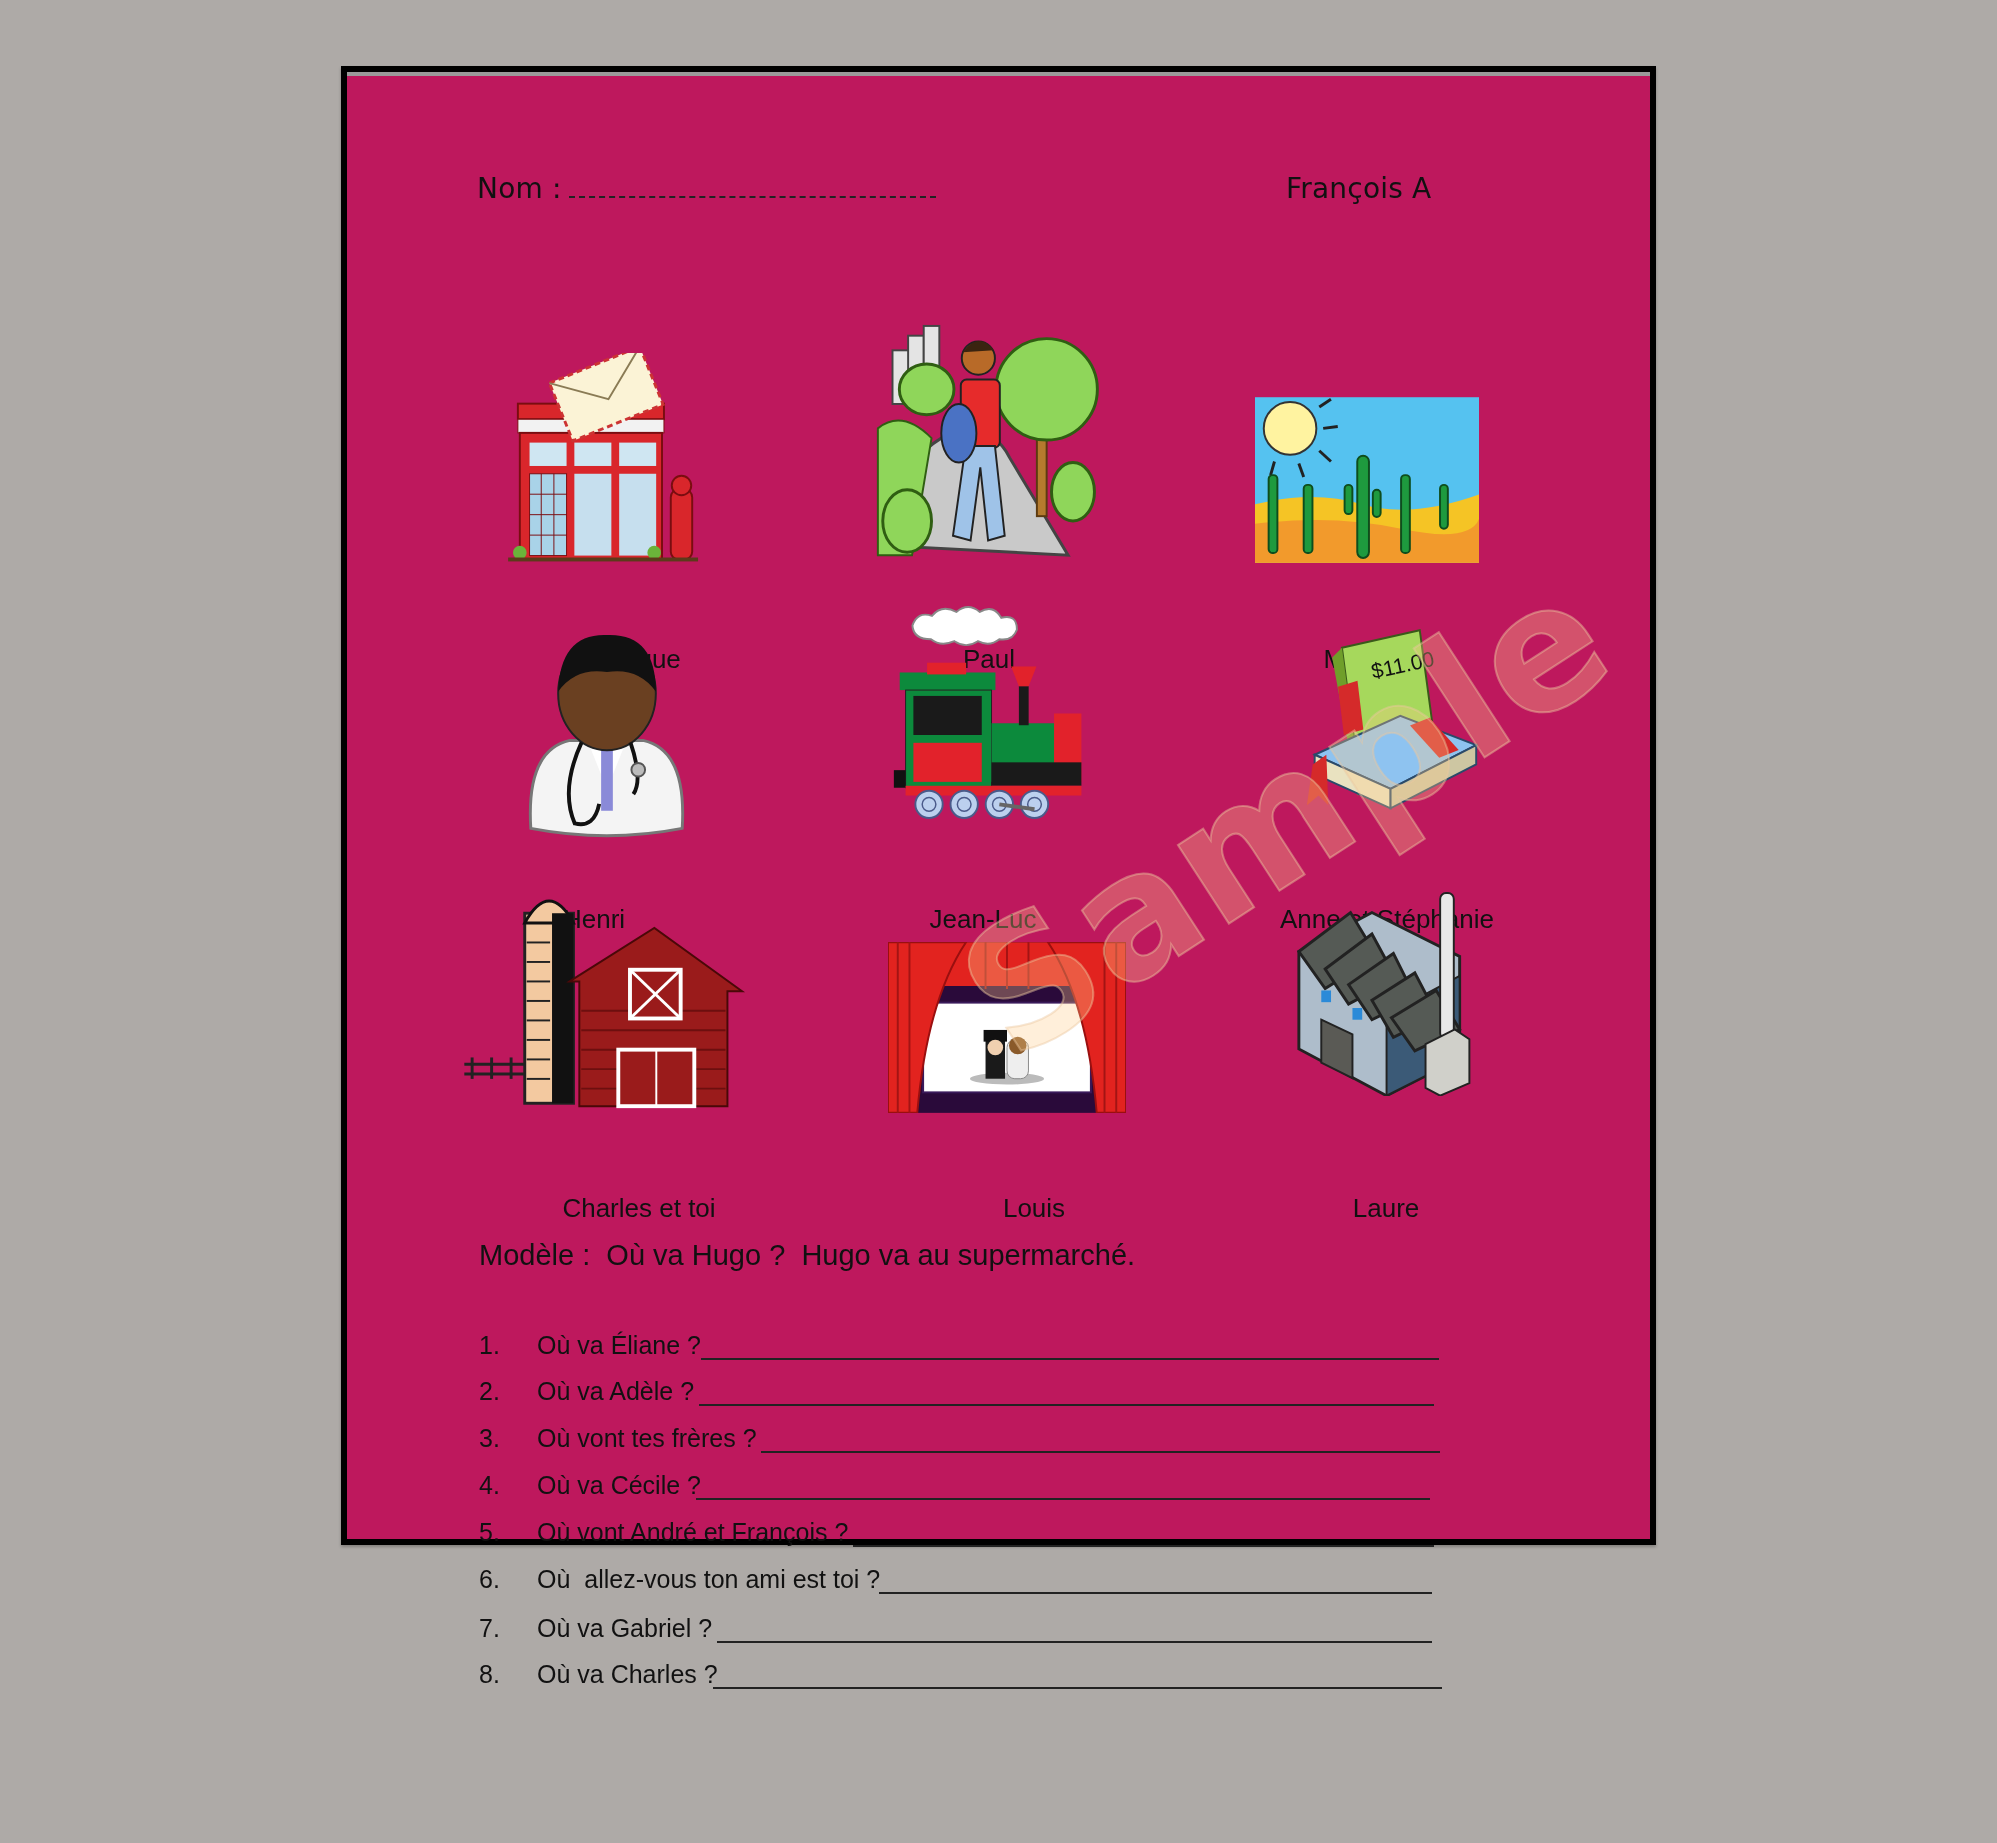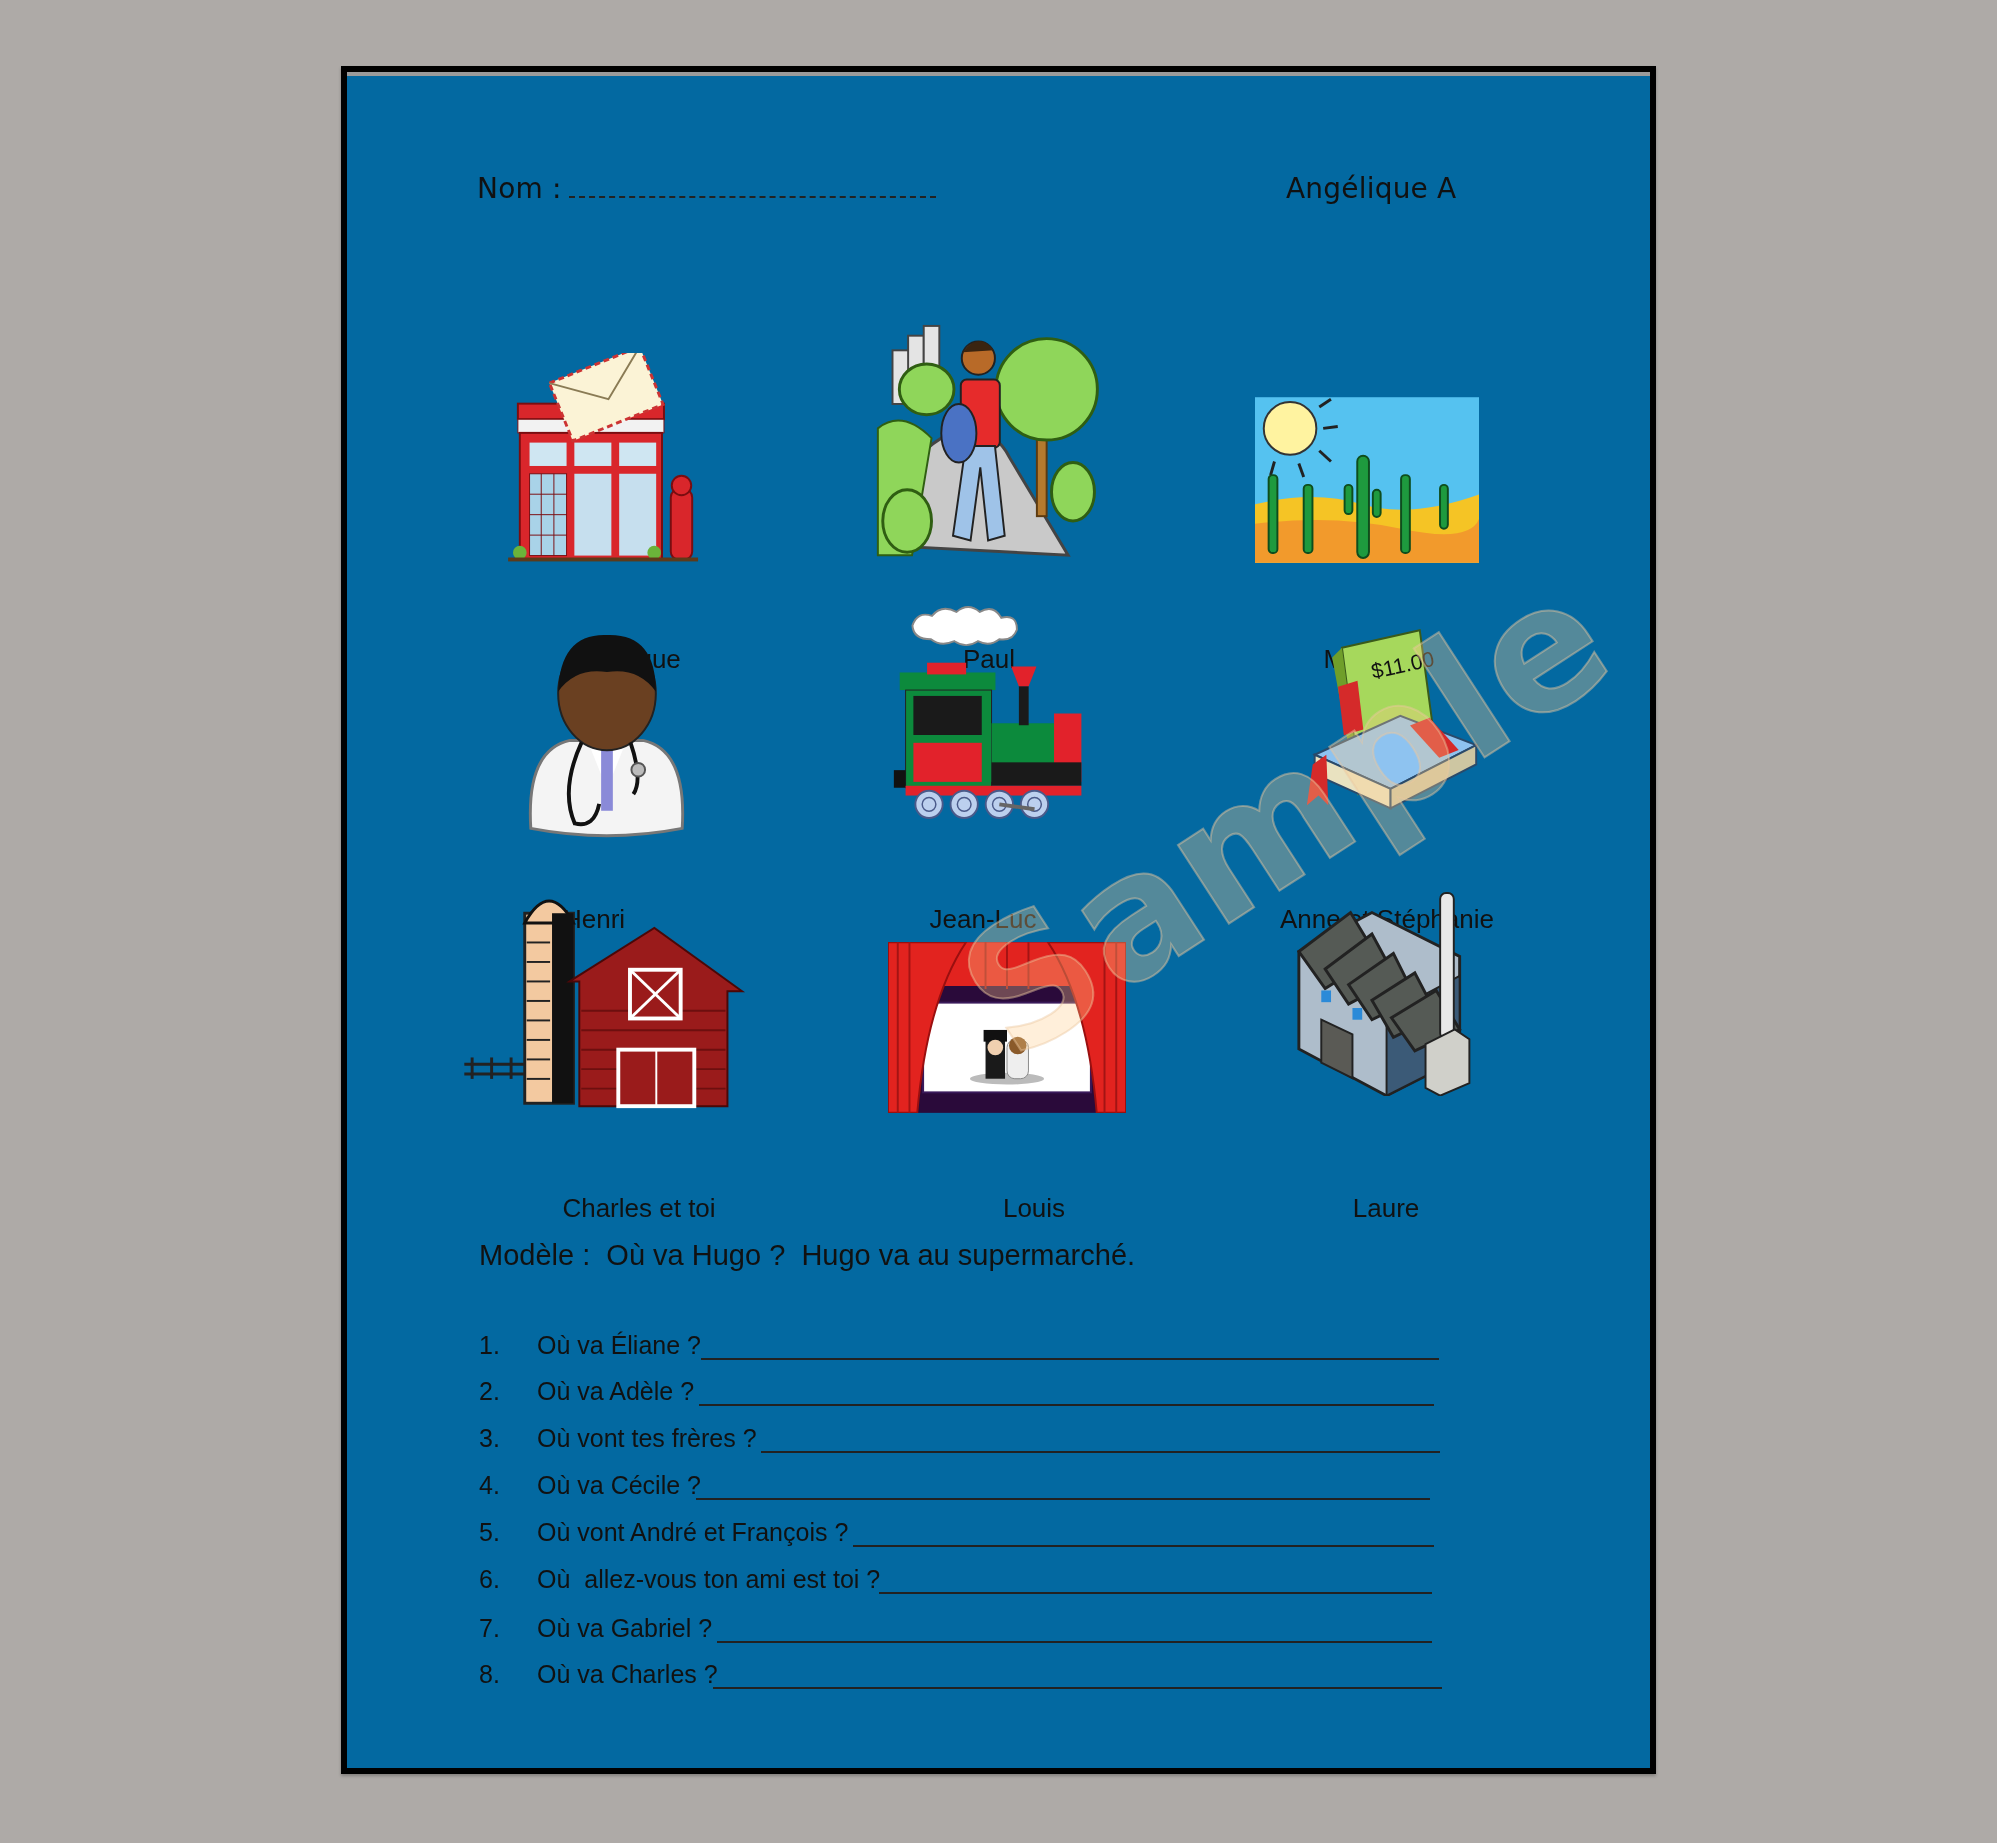--- a/index.html
+++ b/index.html
@@ -2,22 +2,22 @@
 <html><head>
 <meta charset="utf-8">
 <style>
   html, body { margin: 0; padding: 0; }
   body {
     width: 1997px; height: 1843px; background: #aeaaa7;
     position: relative; overflow: hidden;
     font-family: "Liberation Sans", sans-serif;
   }
   .page {
-    position: absolute; left: 341px; top: 66px; width: 1315px; height: 1708px;
-    box-sizing: border-box; background: #0369a1;
+    position: absolute; left: 341px; top: 66px; width: 1315px; height: 1479px;
+    box-sizing: border-box; background: #be185d;
     border: 6.8px solid #000000;
     box-shadow: 0 2px 2.9px rgba(0,0,0,0.25);
   }
   .page-topline {
     position: absolute; left: 0; right: 0; top: 0; height: 3.9px; background: #9a9a9a;
   }
   .abs { position: absolute; }
   .hand {
     font-family: "DejaVu Sans", sans-serif; color: #111; letter-spacing: 0.2px;
   }
@@ -42,21 +42,21 @@
 </style>
 </head>
 <body>
 
 <div class="page">
   <div class="page-topline"></div>
 
   <div class="abs hand nom">
     <span>Nom :</span><span class="nom-blank"></span>
   </div>
-  <div class="abs hand student">Angélique A</div>
+  <div class="abs hand student">François A</div>
 
   <svg class="pic" style="left:161px;top:281px" width="234" height="224" viewBox="0 0 240 230">
     <rect x="10" y="52" width="150" height="16" fill="#d9262b" stroke="#7a0d10" stroke-width="2"></rect>
     <rect x="10" y="68" width="150" height="14" fill="#f2f2f2" stroke="#7a0d10" stroke-width="1"></rect>
     <rect x="12" y="82" width="146" height="130" fill="#d9262b" stroke="#7a0d10" stroke-width="2"></rect>
     <rect x="22" y="92" width="38" height="24" fill="#cfe6f2"></rect>
       <rect x="68" y="92" width="38" height="24" fill="#cfe6f2"></rect>
       <rect x="114" y="92" width="38" height="24" fill="#cfe6f2"></rect>
     <rect x="22" y="124" width="38" height="84" fill="#a9d3e8" stroke="#7a0d10"></rect>
     <line x1="34" y1="124" x2="34" y2="208" stroke="#7a0d10"></line>

